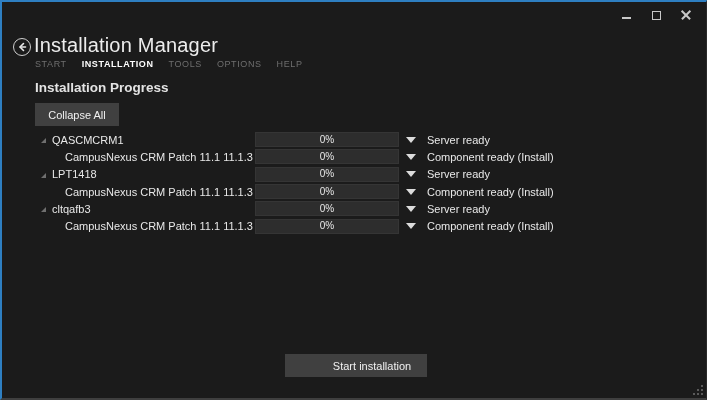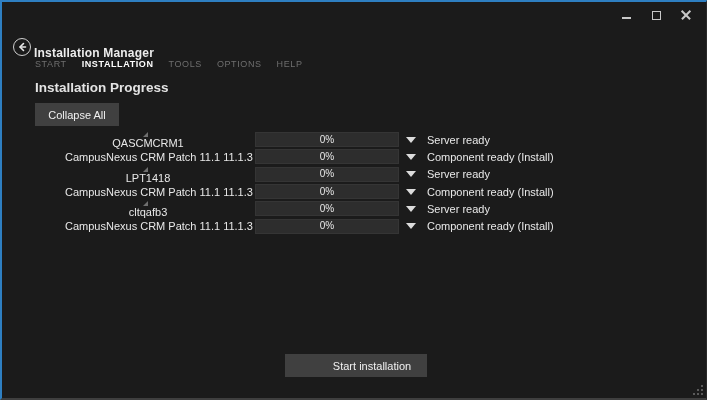--- a/index.html
+++ b/index.html
@@ -36,22 +36,22 @@
   .close-glyph:after  { transform:rotate(-45deg); }
 
   
   .back-button {
     position:absolute; left:11px; top:36px; width:18px; height:18px;
     border:1.4px solid #cfcfcf; border-radius:50%;
     display:flex; align-items:center; justify-content:center;
   }
   .back-arrow { width:12px; height:12px; display:block; }
   .app-title {
-    position:absolute; left:32px; top:44px;
-    font-size:12px; font-weight:700; color:#ececec; letter-spacing:0.2px;
+    position:absolute; left:32px; top:32px;
+    font-size:20px; font-weight:400; color:#ececec; letter-spacing:0.2px;
     white-space:nowrap;
   }
   .nav {
     position:absolute; left:33px; top:57px;
     display:flex; gap:15px; align-items:baseline;
   }
   .nav-item {
     font-size:9px; letter-spacing:0.6px; color:#6e6e6e; font-weight:400;
     text-transform:uppercase; white-space:nowrap; cursor:default;
   }
@@ -71,21 +71,21 @@
   .collapse-btn { position:absolute; left:33px; top:101px; width:84px; height:23px; }
   .start-btn    { position:absolute; left:283px; top:352px; width:142px; height:23px;padding-left:32px; }
 
   
   .list { position:absolute; left:33px; top:129px; right:0; }
   .row { height:17.3px; display:flex; align-items:center; }
   .name-cell {
     width:220px; display:flex; align-items:center;
     font-size:11px; color:#e8e8e8; white-space:nowrap; overflow:hidden;
   }
-  .row.server .name-cell { padding-left:6px;flex-direction:column; }
+  .row.server .name-cell { padding-left:6px; }
   .row.component .name-cell { padding-left:30px; }
   .expander {
     width:0; height:0; margin-right:6px; margin-top:2px;
     border-bottom:5px solid #6f6f6f; border-left:5px solid transparent;
   }
   .progress {
     width:144px; height:15px; background:#2d2d2d; border:1px solid #353535;
     position:relative; display:flex; align-items:center; justify-content:center;
   }
   .progress-text { font-size:10px; color:#e8e8e8; line-height:1; }

